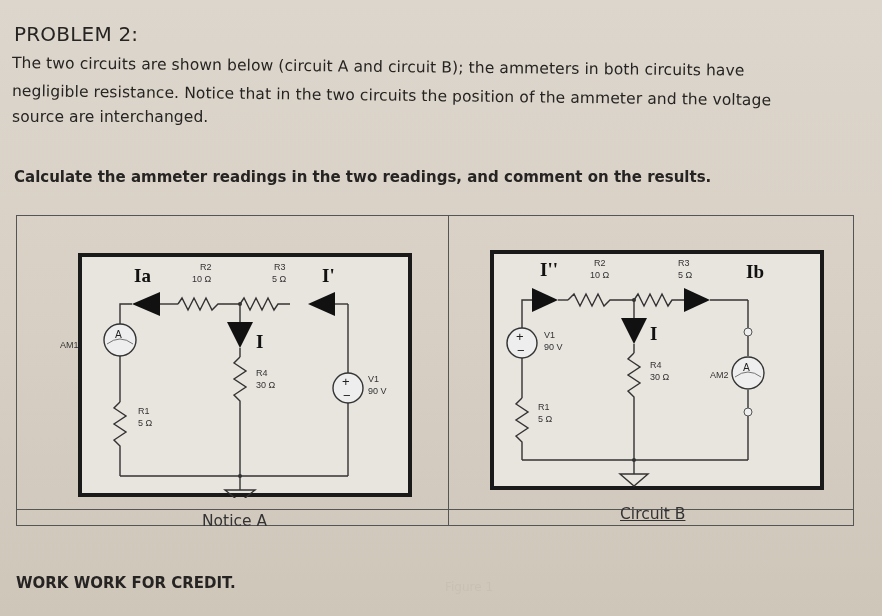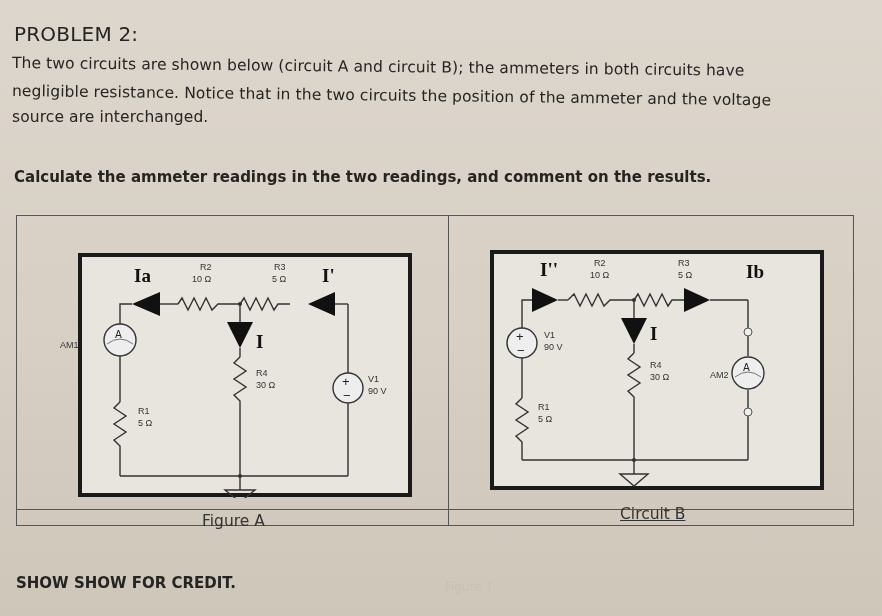--- a/index.html
+++ b/index.html
@@ -141,16 +141,16 @@
     <text x="50" y="162">R1</text>
     <text x="50" y="174">5 Ω</text>
   </g>
   <g font-family="Liberation Serif, serif" font-size="19" font-weight="bold" fill="#111">
     <text x="52" y="28">I''</text>
     <text x="258" y="30">Ib</text>
     <text x="162" y="92">I</text>
   </g>
 </svg>
 
-<div class="cap" id="capA">Figure A</div>
+<div class="cap" id="capA">Notice A</div>
 <div class="cap" id="capB">Circuit B</div>
 <div class="txt" id="figure1">Figure 1</div>
-<div class="txt" id="show">SHOW SHOW FOR CREDIT.</div>
+<div class="txt" id="show">WORK WORK FOR CREDIT.</div>
 
 </body></html>

